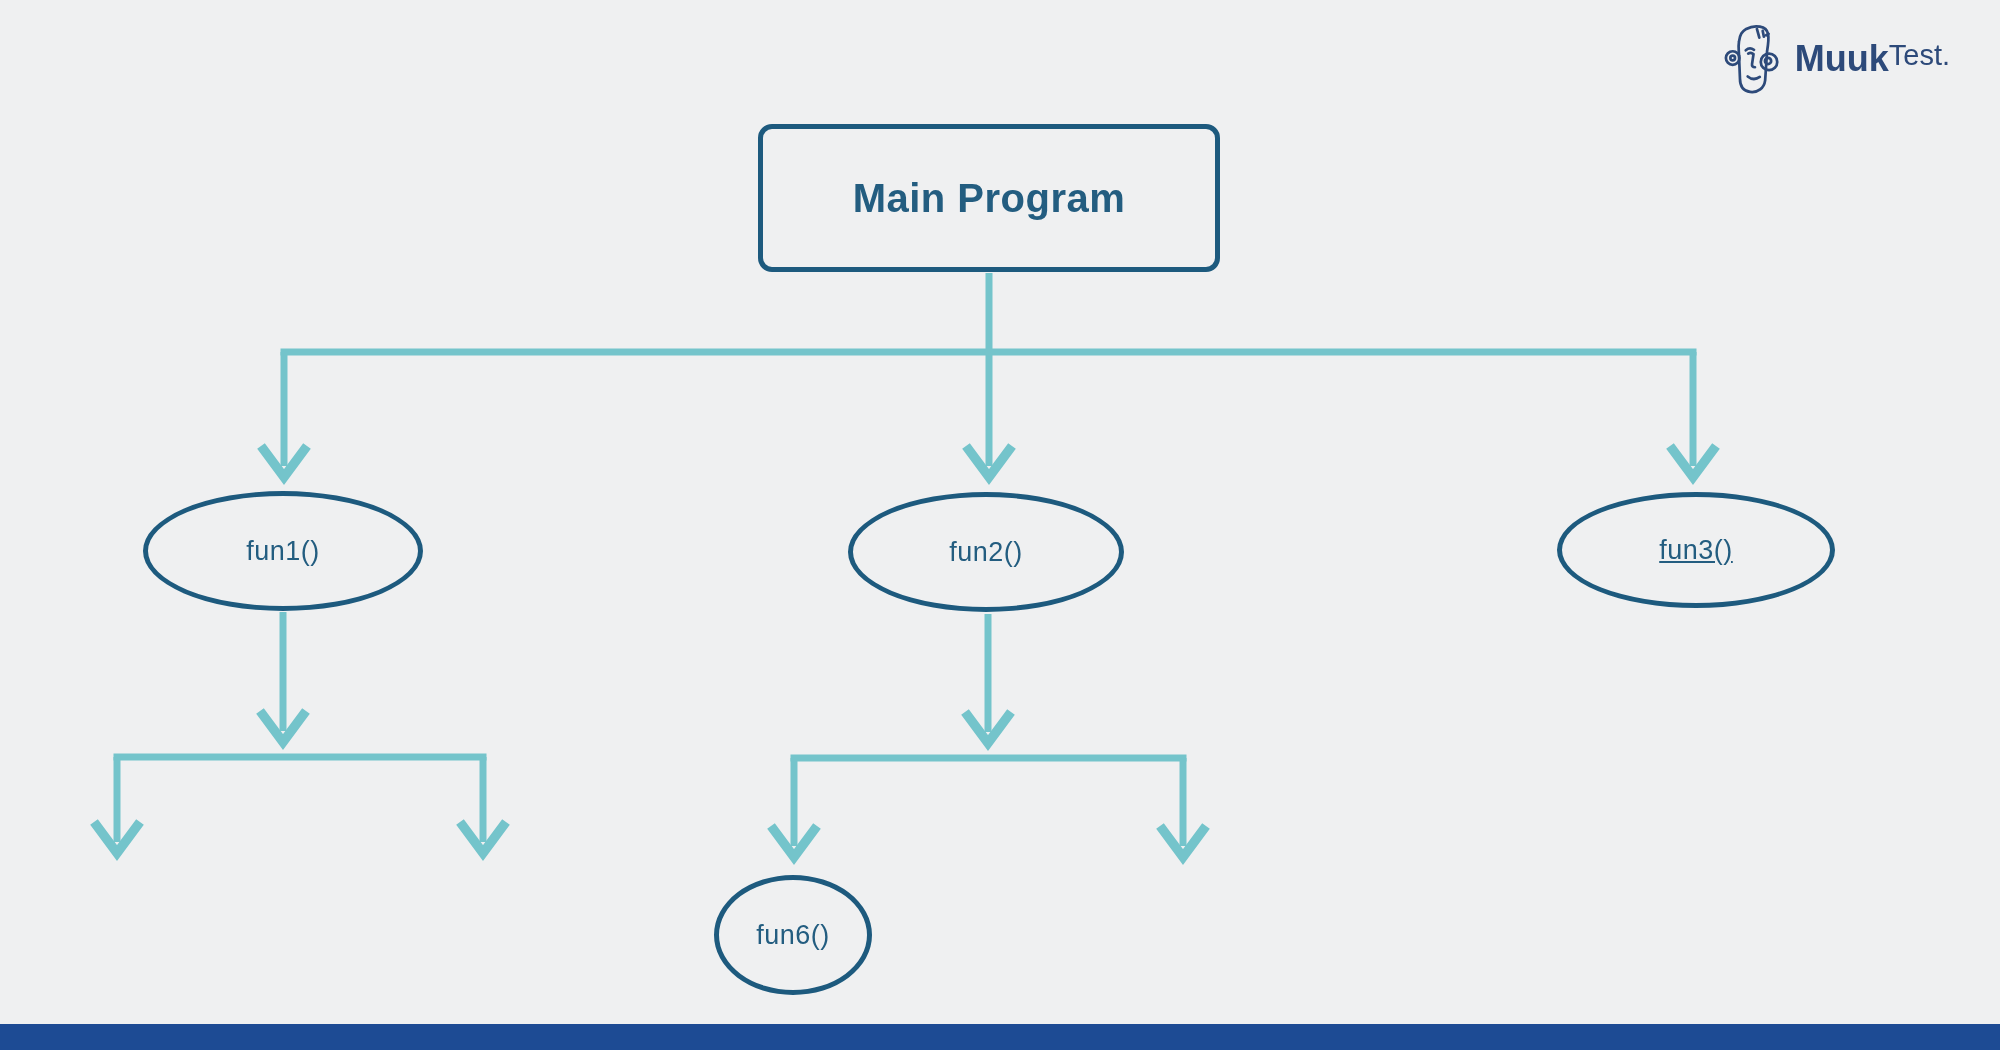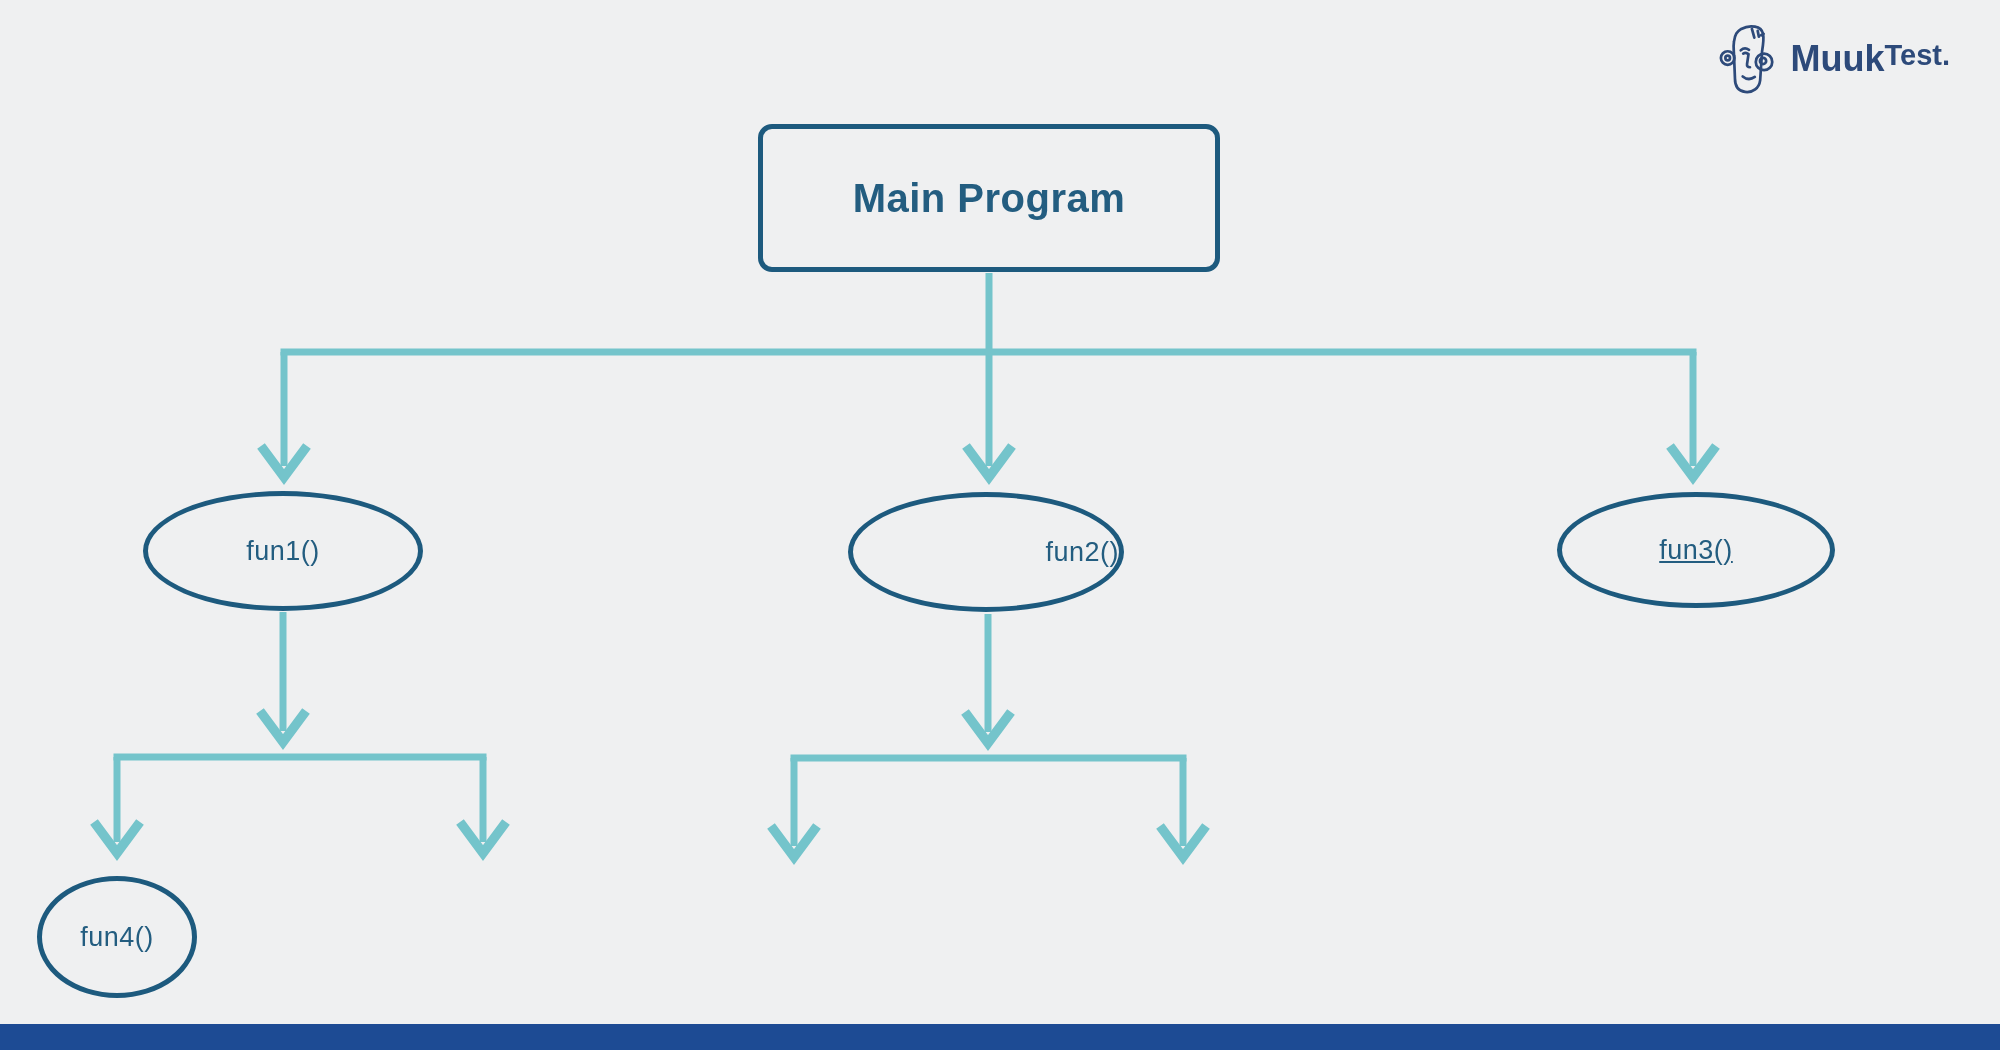--- a/index.html
+++ b/index.html
@@ -12,33 +12,33 @@
   .c-head{stroke:#74c4cb;stroke-width:9.5;fill:none;}
 
   
   .node{position:absolute;box-sizing:border-box;display:flex;align-items:center;justify-content:center;
         border:5px solid #1d5a7e;color:#235d80;background:transparent;}
   .node-box{border-radius:14px;font-weight:bold;font-size:40px;letter-spacing:0.5px;}
   .node-ellipse{border-radius:50%;font-size:27px;letter-spacing:0.5px;}
 
   #n-main{left:758px;top:124px;width:462px;height:148px;}
   #n-fun1{left:143px;top:491px;width:280px;height:120px;}
-  #n-fun2{left:848px;top:492px;width:276px;height:120px;justify-content:flex-end;}
+  #n-fun2{left:848px;top:492px;width:276px;height:120px;}
   #n-fun3{left:1557px;top:492px;width:278px;height:116px;text-decoration:underline;}
   #n-fun4{left:37px;top:876px;width:160px;height:122px;}
   #n-fun5{left:402px;top:875px;width:160px;height:120px;}
   #n-fun6{left:714px;top:875px;width:158px;height:120px;}
   #n-fun7{left:1106px;top:876px;width:154px;height:116px;}
 
   
   .brand{position:absolute;top:22px;right:50px;display:flex;align-items:center;color:#2d4a7a;}
   .brand .face{width:62px;height:74px;margin-right:10px;}
   .brand .wordmark{display:flex;flex-direction:row;justify-content:center;}
   .brand .l1{font-size:36px;font-weight:bold;line-height:34px;}
-  .brand .l2{font-size:29px;font-weight:bold;line-height:27px;}
+  .brand .l2{font-size:29px;font-weight:normal;line-height:27px;}
 
   
   .footer-bar{position:absolute;left:0;bottom:0;width:100%;height:26px;background:#1d4b94;}
 </style>
 </head>
 <body>
 
 <div class="stage">
 
   <svg class="connectors" viewBox="0 0 2000 1050">
@@ -97,22 +97,22 @@
   </div>
   <div id="n-fun1" class="node node-ellipse">
     <span>fun1()</span>
   </div>
   <div id="n-fun2" class="node node-ellipse">
     <span>fun2()</span>
   </div>
   <div id="n-fun3" class="node node-ellipse">
     <span>fun3()</span>
   </div>
-  <div id="n-fun4" class="node node-ellipse">
-    <span>fun4()</span>
+  <div id="n-fun6" class="node node-ellipse">
+    <span>fun6()</span>
   </div>
 
   <div class="brand">
     <svg class="face" viewBox="0 0 64 76" fill="none" stroke="#2d4a7a" stroke-width="2.8" stroke-linecap="round" stroke-linejoin="round">
       <path d="M24,7 C33,2 45,4 46.5,12 C47.5,17 46.5,24 45.5,30 L43.5,60 C42.5,68 36,73 28,72 C21,71 17.5,66 17.5,58 L16.5,34 C16.5,30 15.5,26 16.5,20 C17.5,12 19.5,10 24,7 Z"></path>
       <circle cx="10" cy="37" r="7"></circle>
       <circle cx="10" cy="37" r="2.4"></circle>
       <circle cx="47.5" cy="41" r="8.5"></circle>
       <circle cx="46.5" cy="40" r="3.2"></circle>
       <path d="M23.5,29 q4,-3.5 8.5,-0.5"></path>

